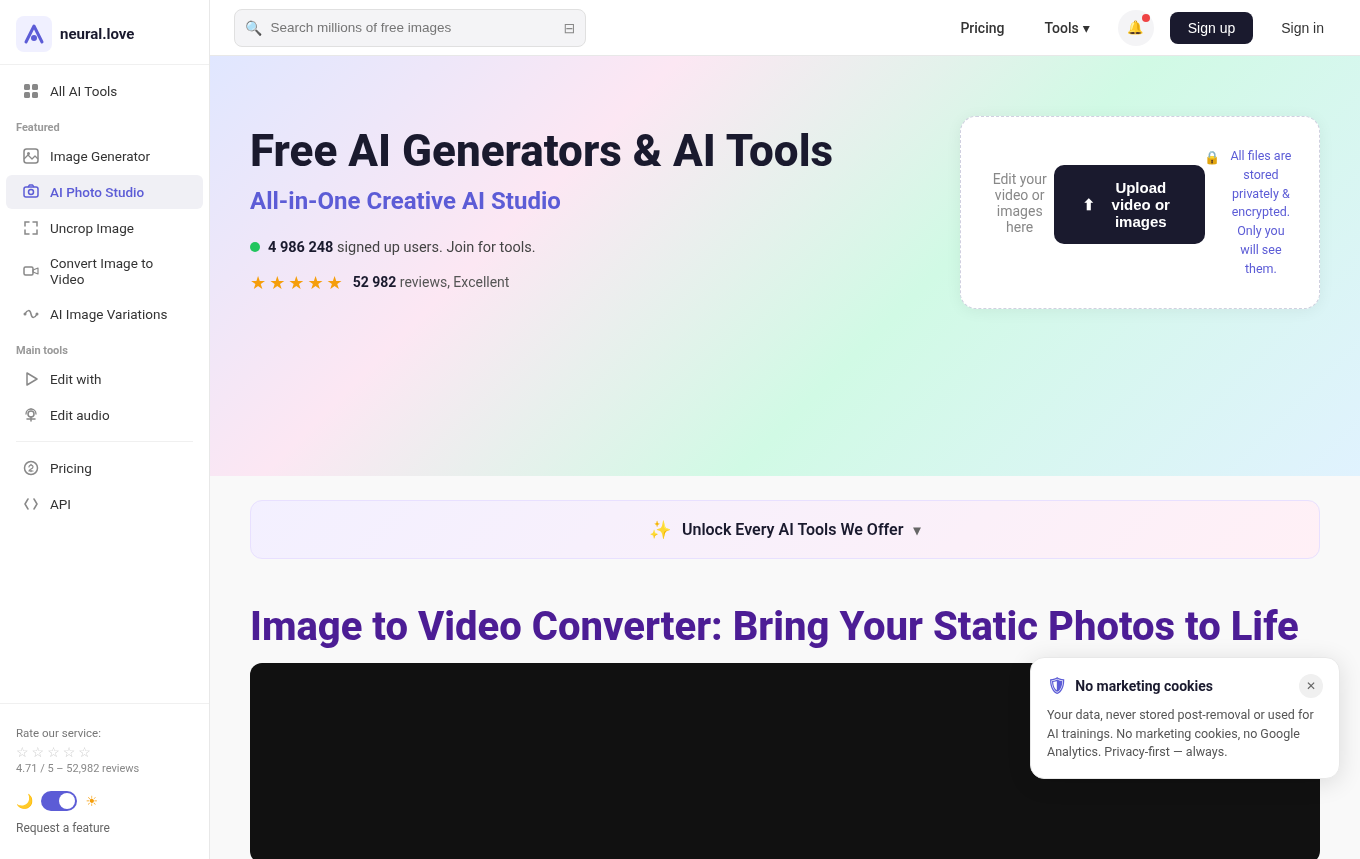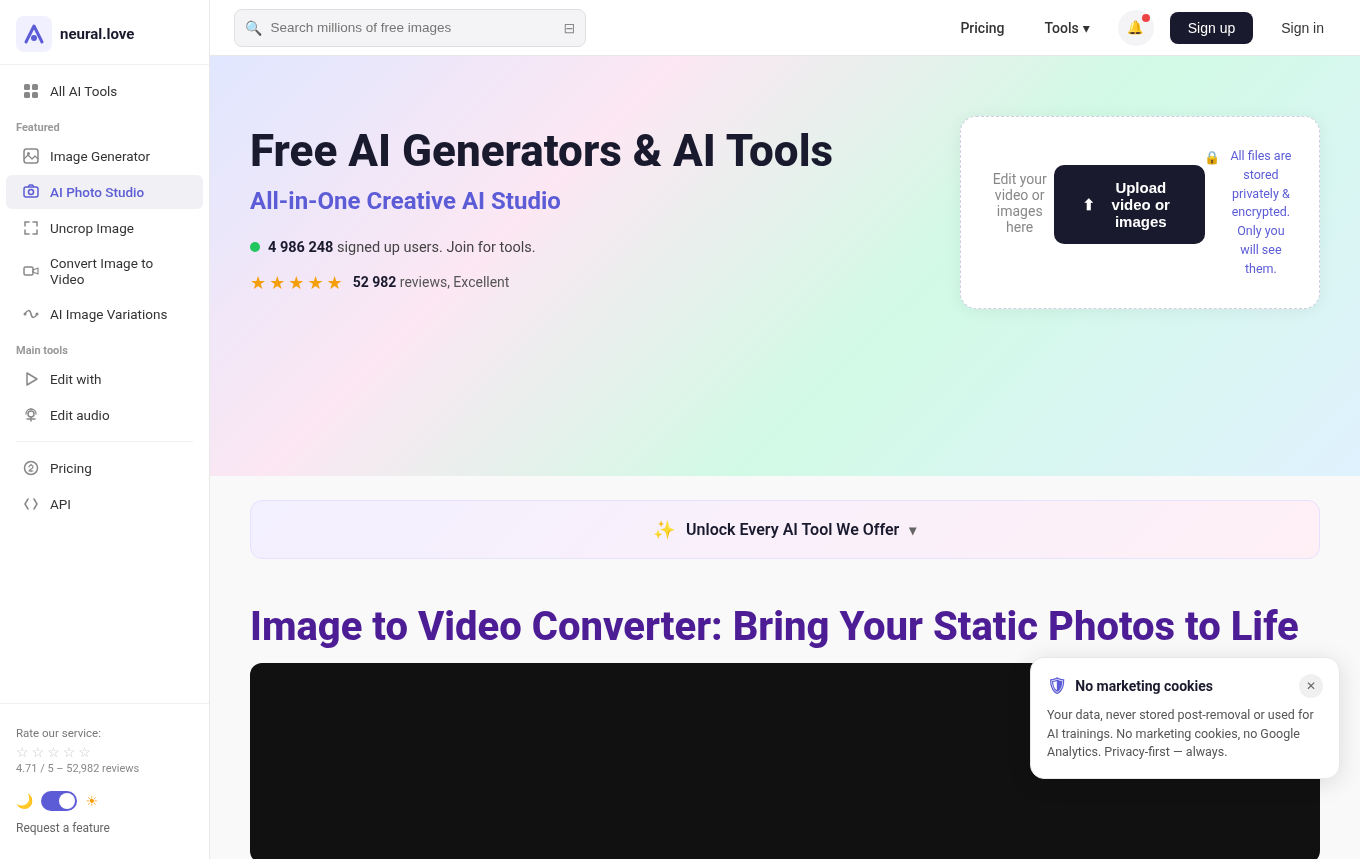--- a/index.html
+++ b/index.html
@@ -709,21 +709,21 @@
         </button>
         <div class="upload-privacy">
           <span class="lock-icon">🔒</span>
           <span>All files are stored privately &amp; encrypted.<br>Only you will see them.</span>
         </div>
       </div>
     </div>
 
     <div class="unlock-banner">
       <span class="sparkle">✨</span>
-      <span>Unlock Every AI Tool We Offer</span>
+      <span>Unlock Every AI Tools We Offer</span>
       <span class="chevron">▾</span>
     </div>
 
     <div class="lower-content">
       <div class="lower-title">Image to Video Converter: Bring Your Static Photos to Life</div>
       <div class="video-placeholder"></div>
     </div>
 
   </div>
 </div>

